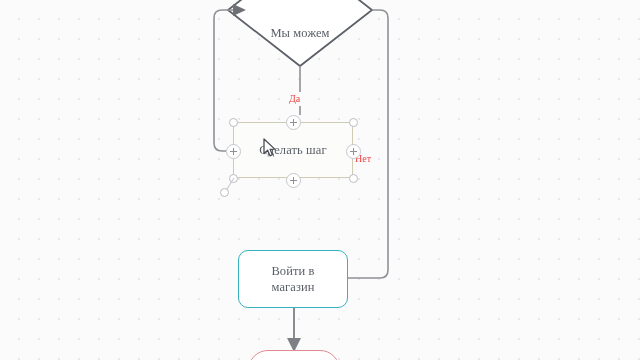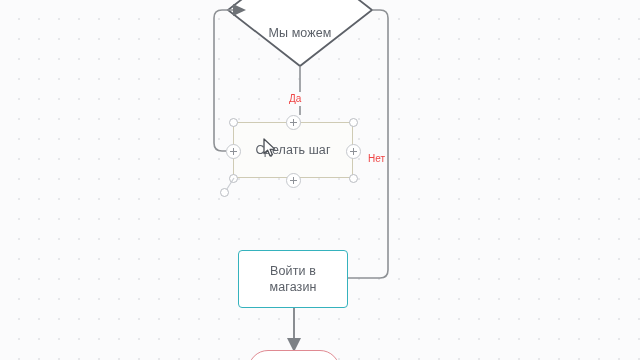--- a/index.html
+++ b/index.html
@@ -10,21 +10,21 @@
   #canvas {
     position: relative;
     width: 640px;
     height: 360px;
     overflow: hidden;
     background-color: #fbfbfc;
     background-image:
       radial-gradient(circle, #e6e7ea 1.1px, rgba(0,0,0,0) 1.2px);
     background-size: 20px 20px;
     background-position: 9px 9px;
-    font-family: Liberation Sans, sans-serif;
+    font-family: Liberation Serif, serif;
   }
   #edges {
     position: absolute;
     left: 0;
     top: 0;
     width: 640px;
     height: 360px;
   }
 
   
@@ -65,21 +65,21 @@
   }
 
   
   #node-shop {
     left: 238px;
     top: 250px;
     width: 110px;
     height: 58px;
     background: #ffffff;
     border: 1.8px solid #35b2bd;
-    border-radius: 4px;
+    border-radius: 10px;
   }
 
   
   #node-end {
     left: 248px;
     top: 350px;
     width: 92px;
     height: 40px;
     background: #ffffff;
     border: 1.8px solid #e08a92;
@@ -92,21 +92,21 @@
   .edge-label {
     position: absolute;
     color: #ef4444;
     font-size: 10px;
     line-height: 14px;
     background: #fbfbfc;
     padding: 0 2px;
     white-space: nowrap;
   }
   #label-yes { left: 287px; top: 92px; }
-  #label-no  { left: 366px; top: 152px; }
+  #label-no  { left: 353px; top: 152px; }
 
   
   .handle {
     position: absolute;
     box-sizing: border-box;
     background: #ffffff;
     border: 1.3px solid #b9bcc2;
     border-radius: 50%;
     width: 9px;
     height: 9px;

